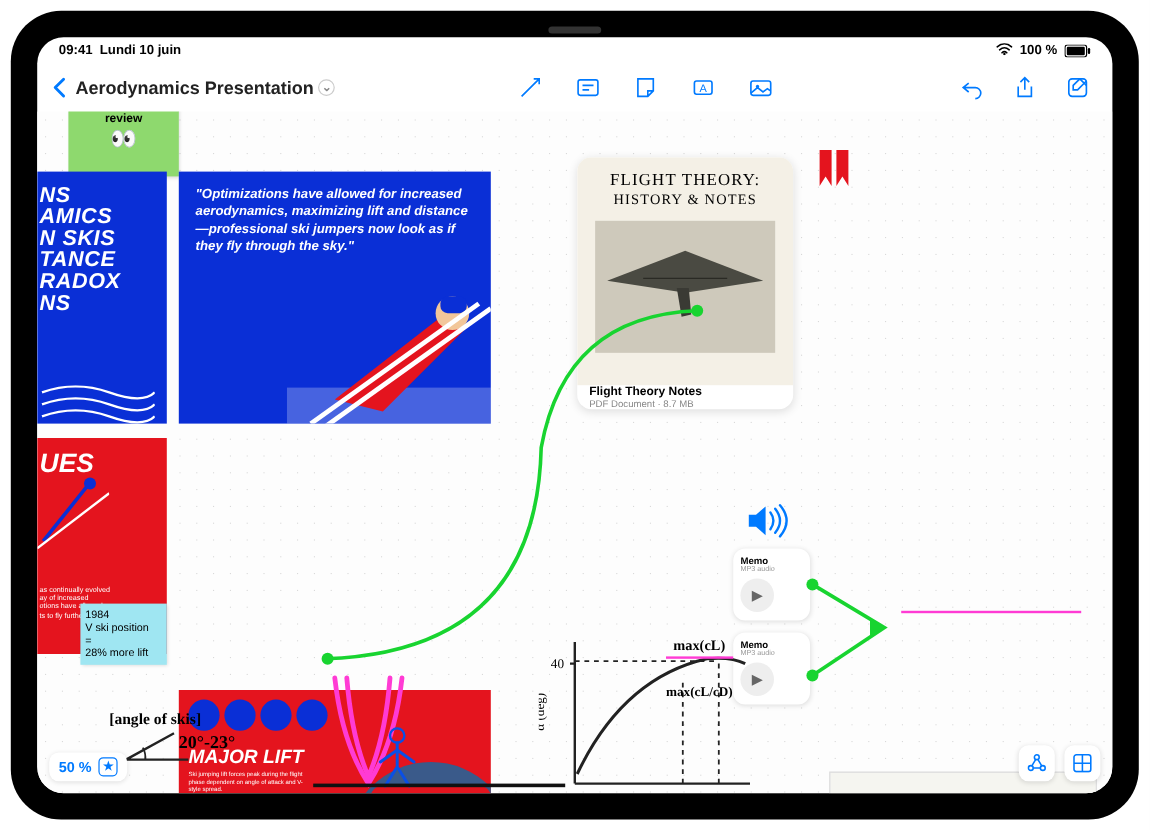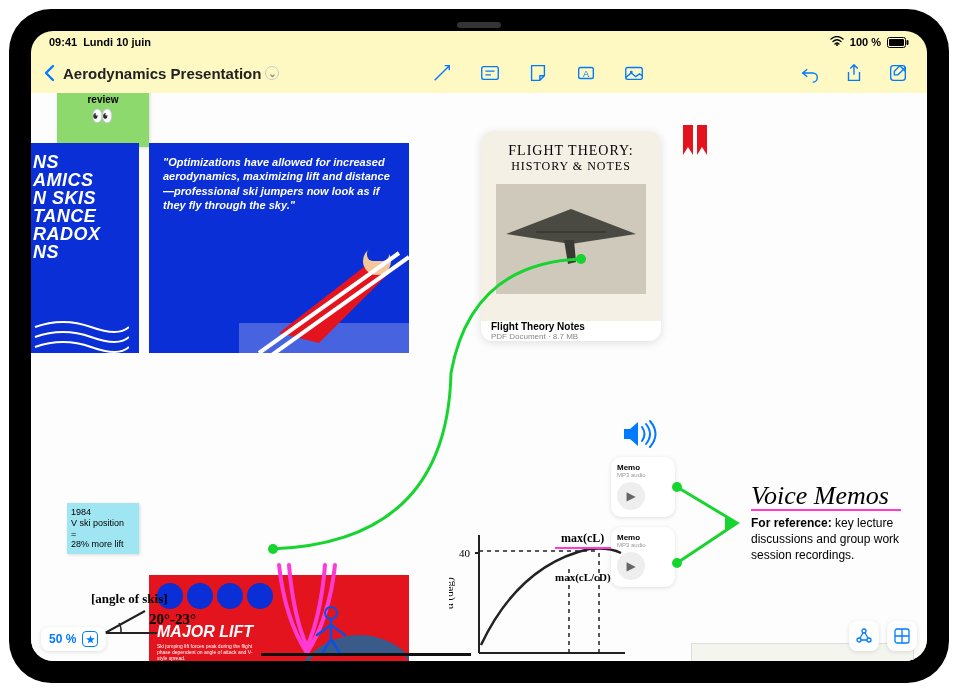--- a/index.html
+++ b/index.html
@@ -1,21 +1,21 @@
 <!DOCTYPE html>
 <html><head>
 <meta charset="utf-8">
 <style>
   * { box-sizing: border-box; margin: 0; padding: 0; }
   html, body { width: 958px; height: 692px; font-family: -apple-system, Helvetica, Arial, sans-serif; }
   body { display:flex; align-items:center; justify-content:center; background:#fff; }
 
   
   .device { width: 940px; height: 674px; background:#000; border-radius: 42px; padding: 22px; position:relative; }
-  .screen { width:100%; height:100%; background:#fef9c3; border-radius: 22px; overflow:hidden; position:relative; }
+  .screen { width:100%; height:100%; background:#ffffff; border-radius: 22px; overflow:hidden; position:relative; }
 
   
   .statusbar { height: 22px; display:flex; justify-content:space-between; align-items:center; padding:0 18px; font-size:11px; font-weight:600; }
   .statusbar .left, .statusbar .right { display:flex; align-items:center; gap:6px; }
   .battery-icon { display:inline-flex; align-items:center; }
 
   .pill { width:44px; height:6px; background:#333; border-radius:3px; position:absolute; top:13px; left:50%; transform:translateX(-50%); }
 
   
   .toolbar { height: 40px; display:flex; align-items:center; padding: 0 10px; gap:6px; }
@@ -233,20 +233,32 @@
         <svg class="skijumper" viewBox="0 0 180 140">
           <rect x="0" y="100" width="180" height="40" fill="#fff" opacity="0.25"></rect>
           <path d="M40 110 L130 40 L150 50 L80 120 Z" fill="#e4141e"></path>
           <circle cx="138" cy="38" r="14" fill="#f2c79a"></circle>
           <rect x="128" y="24" width="22" height="14" rx="6" fill="#0a2fd6"></rect>
           <path d="M20 130 L160 30" stroke="#fff" stroke-width="4"></path>
           <path d="M30 134 L170 34" stroke="#fff" stroke-width="4"></path>
         </svg>
       </div>
 
+      <div class="el card-red1" style="left:-6px; top:272px;">
+        <div class="hdr">UES</div>
+        <svg class="mini-ski" viewBox="0 0 60 70" width="60" height="70">
+          <path d="M5 60 L45 10" stroke="#0a2fd6" stroke-width="3"></path>
+          <circle cx="44" cy="12" r="5" fill="#0a2fd6"></circle>
+          <path d="M0 66 L60 20" stroke="#fff" stroke-width="2"></path>
+        </svg>
+        <div class="tiny" style="margin-top:90px; white-space:pre-line;">as continually evolved
+ay of increased
+otions have allowed
+ts to fly further</div>
+      </div>
 
       <div class="el card-red2" style="left:118px; top:272px;">
         <div class="circles">
             <span></span>
             <span></span>
             <span></span>
             <span></span>
           </div>
         <div class="ml">MAJOR LIFT</div>
         <div class="txt">Ski jumping lift forces peak during the flight phase dependent on angle of attack and V-style spread.</div>
@@ -312,26 +324,20 @@
         <div class="lbl">Memo</div>
         <div class="sub">MP3 audio</div>
         <div class="play">▶</div>
       </div>
       <div class="el memo" style="left:580px; top:434px;">
         <div class="lbl">Memo</div>
         <div class="sub">MP3 audio</div>
         <div class="play">▶</div>
       </div>
 
-      <div class="el" style="left:720px; top:388px;">
-        <div class="voice-title">Voice Memos</div>
-        <div class="voice-body">
-          <b>For reference:</b><span> key lecture discussions and group work session recordings.</span>
-        </div>
-      </div>
 
       <div class="el pink-underline" style="left:720px; top:416px; width:150px;"></div>
 
       <svg class="el connector" style="left:200px; top:160px; width:360px; height:310px;" viewBox="0 0 360 310">
         <path d="M350 6 Q240 10 220 120 Q216 290 40 296"></path>
         <circle cx="350" cy="6" r="5"></circle>
         <circle cx="42" cy="296" r="5"></circle>
       </svg>
 
       <svg class="el connector" style="left:640px; top:380px; width:100px; height:120px;" viewBox="0 0 100 120">

